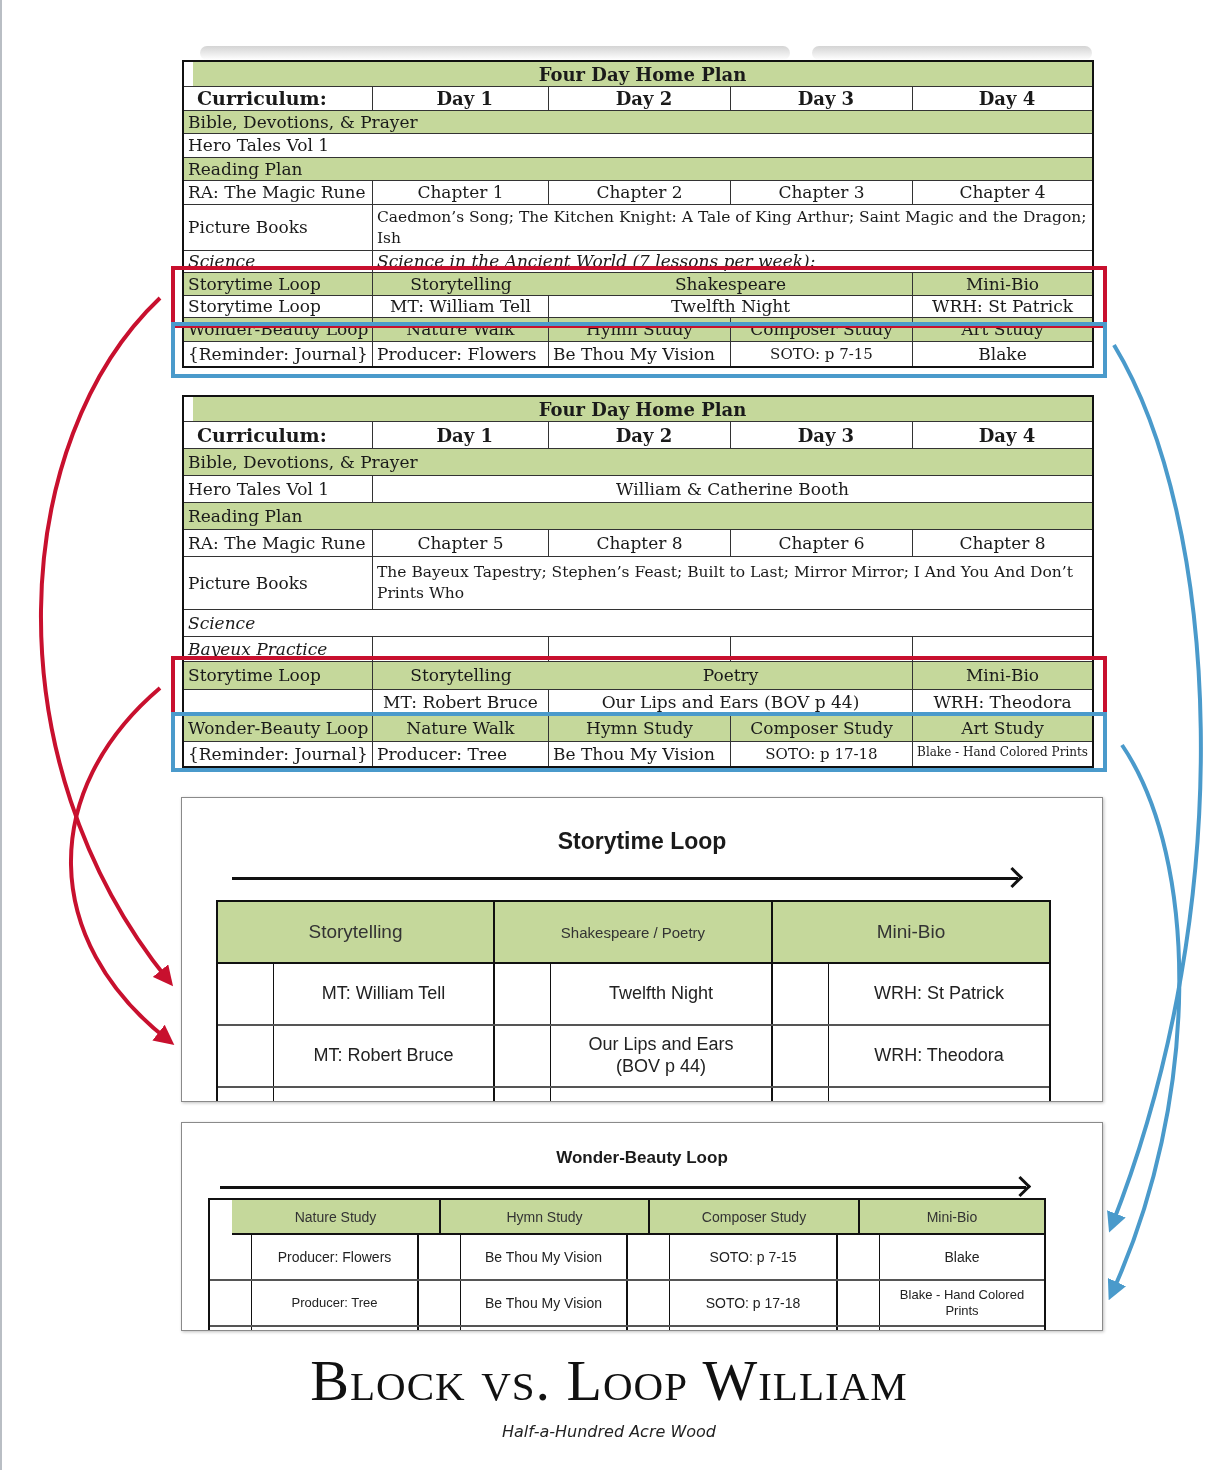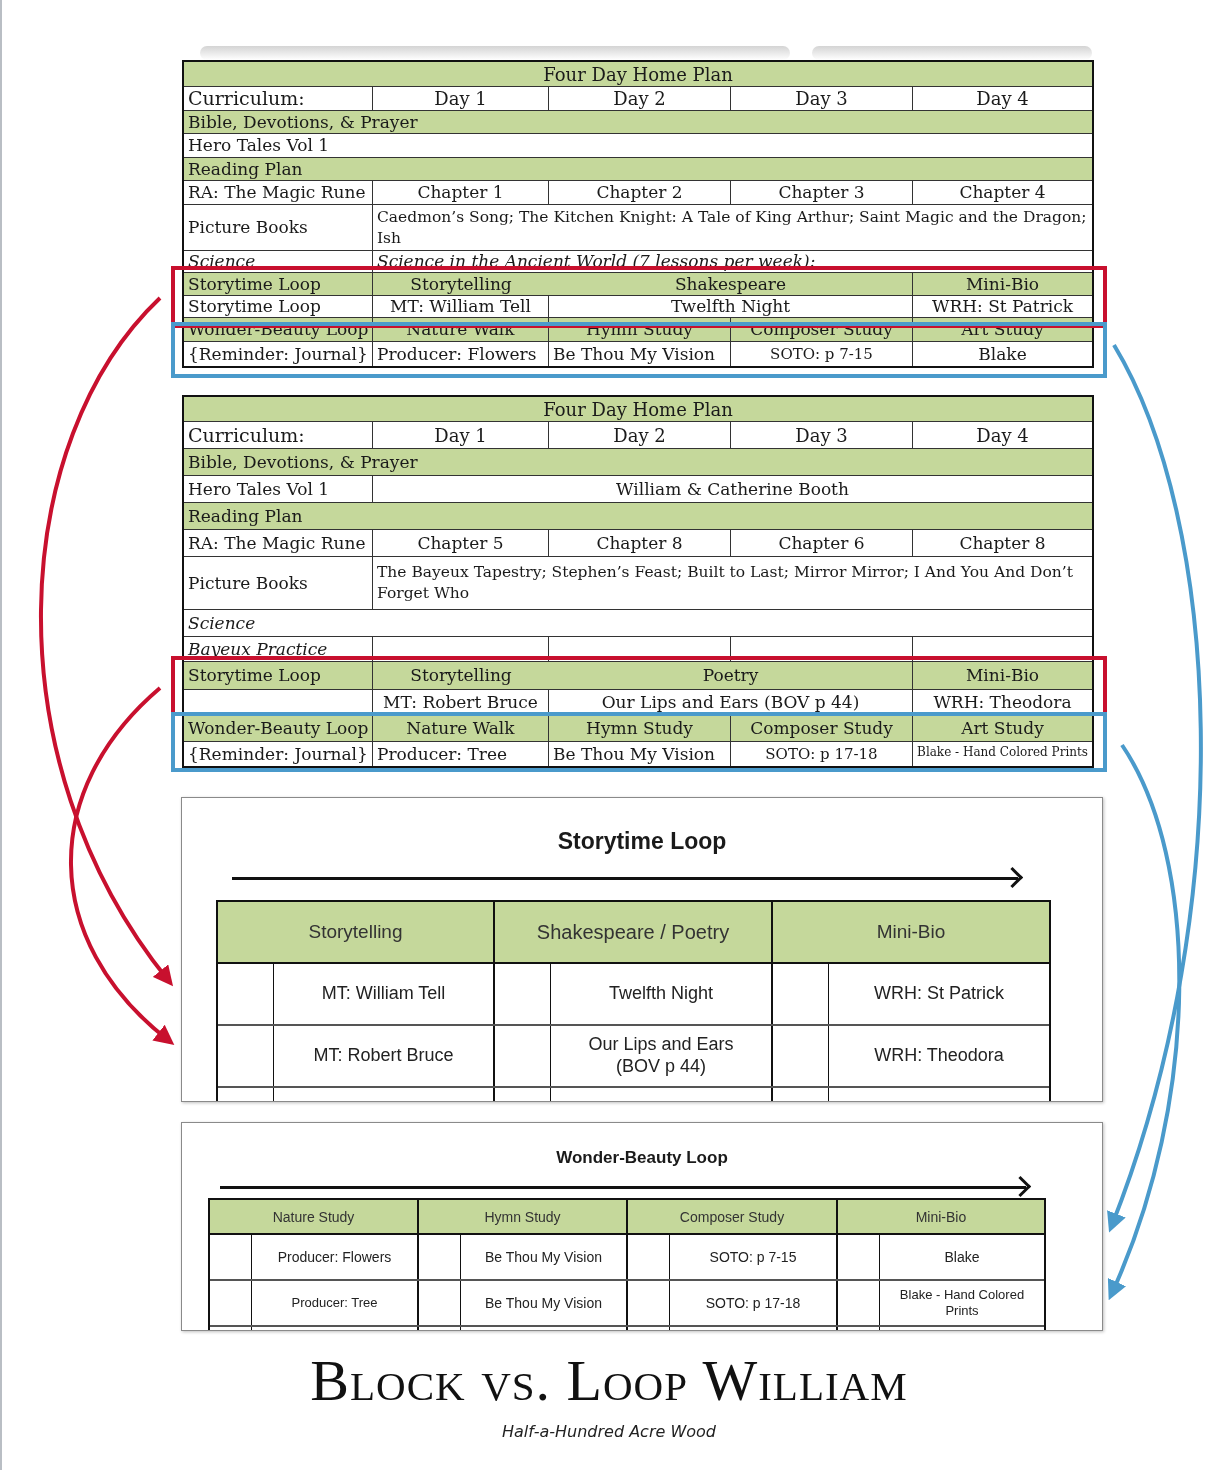--- a/index.html
+++ b/index.html
@@ -14,21 +14,21 @@
     background: linear-gradient(#c9c9c9, #ffffff); opacity: .8; }
 
   
   .plan { position: absolute; left: 182px; width: 912px; border: 2px solid #111; box-sizing: border-box; background: #fff; }
   .plan .r { display: flex; border-bottom: 1px solid #333; box-sizing: border-box; }
   .plan .r:last-child { border-bottom: none; }
   .plan .c { box-sizing: border-box; border-right: 1px solid #333; padding: 0 4px; display: flex; align-items: center; font-size: 17px; line-height: 21px; white-space: nowrap; overflow: hidden; }
   .plan .c:last-child { border-right: none; }
   .plan .g { background: #c5d89b; }
   .plan .ctr { justify-content: center; text-align: center; }
-  .plan .b { font-weight: normal; }
+  .plan .b { font-weight: bold; margin-left: 9px; }
   .plan .it { font-style: italic; }
   .w0 { width: 189px; } .w1 { width: 176px; } .w2 { width: 182px; } .w3 { width: 182px; } .w4 { width: 179px; }
   .wrap { white-space: normal !important; }
   .small { font-size: 12px !important; }
   .smaller { font-size: 15px !important; }
 
   
   .hl { position: absolute; box-sizing: border-box; }
   .hl.red { border: 4px solid #c8102e; }
   .hl.blue { border: 4px solid #4a9acb; }
@@ -146,21 +146,21 @@
     </div>
   <div class="r" style="height:27px;">
     <div class="c w0">RA: The Magic Rune</div>
     <div class="c ctr w1">Chapter 5</div>
     <div class="c ctr w2">Chapter 8</div>
     <div class="c ctr w3">Chapter 6</div>
     <div class="c ctr w4">Chapter 8</div>
   </div>
   <div class="r" style="height:53px;">
     <div class="c w0">Picture Books</div>
-    <div class="c wrap" style="flex:1;font-size:15.5px;">The Bayeux Tapestry; Stephen’s Feast; Built to Last; Mirror Mirror; I And You And Don’t Forget Who</div>
+    <div class="c wrap" style="flex:1;font-size:15.5px;">The Bayeux Tapestry; Stephen’s Feast; Built to Last; Mirror Mirror; I And You And Don’t Prints Who</div>
   </div>
   <div class="r" style="height:27px;">
     <div class="c w0 it">Science</div>
   </div>
   <div class="r" style="height:25px;">
     <div class="c w0 it">Bayeux Practice</div>
     <div class="c w1"></div>
     <div class="c w2"></div>
     <div class="c w3"></div>
     <div class="c w4"></div>
@@ -197,21 +197,21 @@
 <div class="hl blue" style="left:171px;top:322px;width:936px;height:56px;"></div>
 <div class="hl red" style="left:171px;top:656px;width:936px;height:60px;"></div>
 <div class="hl blue" style="left:171px;top:712px;width:936px;height:60px;"></div>
 
 <div class="panel" style="top:797px;height:303px;">
   <div class="panel-title" style="top:30px;font-size:23px;">Storytime Loop</div>
   <div class="panel-arrow" style="left:50px;width:786px;top:79px;"></div>
   <div class="lt" style="left:34px;top:102px;width:835px;height:210px;">
     <div class="hd" style="height:62px;">
       <div class="h" style="width:277px;font-size:19px;">Storytelling</div>
-      <div class="h" style="width:278px;font-size:20px;">Shakespeare / Poetry</div>
+      <div class="h" style="width:278px;font-size:15px;">Shakespeare / Poetry</div>
       <div class="h" style="flex:1;font-size:19px;">Mini-Bio</div>
     </div>
     <div class="row" style="height:62px;">
       <div class="grp" style="width:277px;">
           <div class="chk" style="width:56px;"></div>
           <div class="val" style="font-size:18px;">MT: William Tell</div>
         </div>
       <div class="grp" style="width:278px;">
           <div class="chk" style="width:56px;"></div>
           <div class="val" style="font-size:18px;">Twelfth Night</div>
@@ -246,21 +246,21 @@
           <div class="chk" style="width:56px;"></div>
         </div>
     </div>
   </div>
 </div>
 
 <div class="panel" style="top:1122px;height:207px;">
   <div class="panel-title" style="top:25px;font-size:17px;">Wonder-Beauty Loop</div>
   <div class="panel-arrow" style="left:38px;width:806px;top:63px;"></div>
   <div class="lt" style="left:26px;top:75px;width:838px;height:140px;">
-    <div class="hd" style="height:35px;">
+    <div class="hd" style="height:35px;margin-left:22px;">
       <div class="h" style="width:209px;font-size:14px;">Nature Study</div>
       <div class="h" style="width:209px;font-size:14px;">Hymn Study</div>
       <div class="h" style="width:210px;font-size:14px;">Composer Study</div>
       <div class="h" style="flex:1;font-size:14px;">Mini-Bio</div>
     </div>
     <div class="row" style="height:46px;">
       <div class="grp" style="width:209px;">
           <div class="chk" style="width:42px;"></div>
           <div class="val" style="font-size:14px;">Producer: Flowers</div>
         </div>

